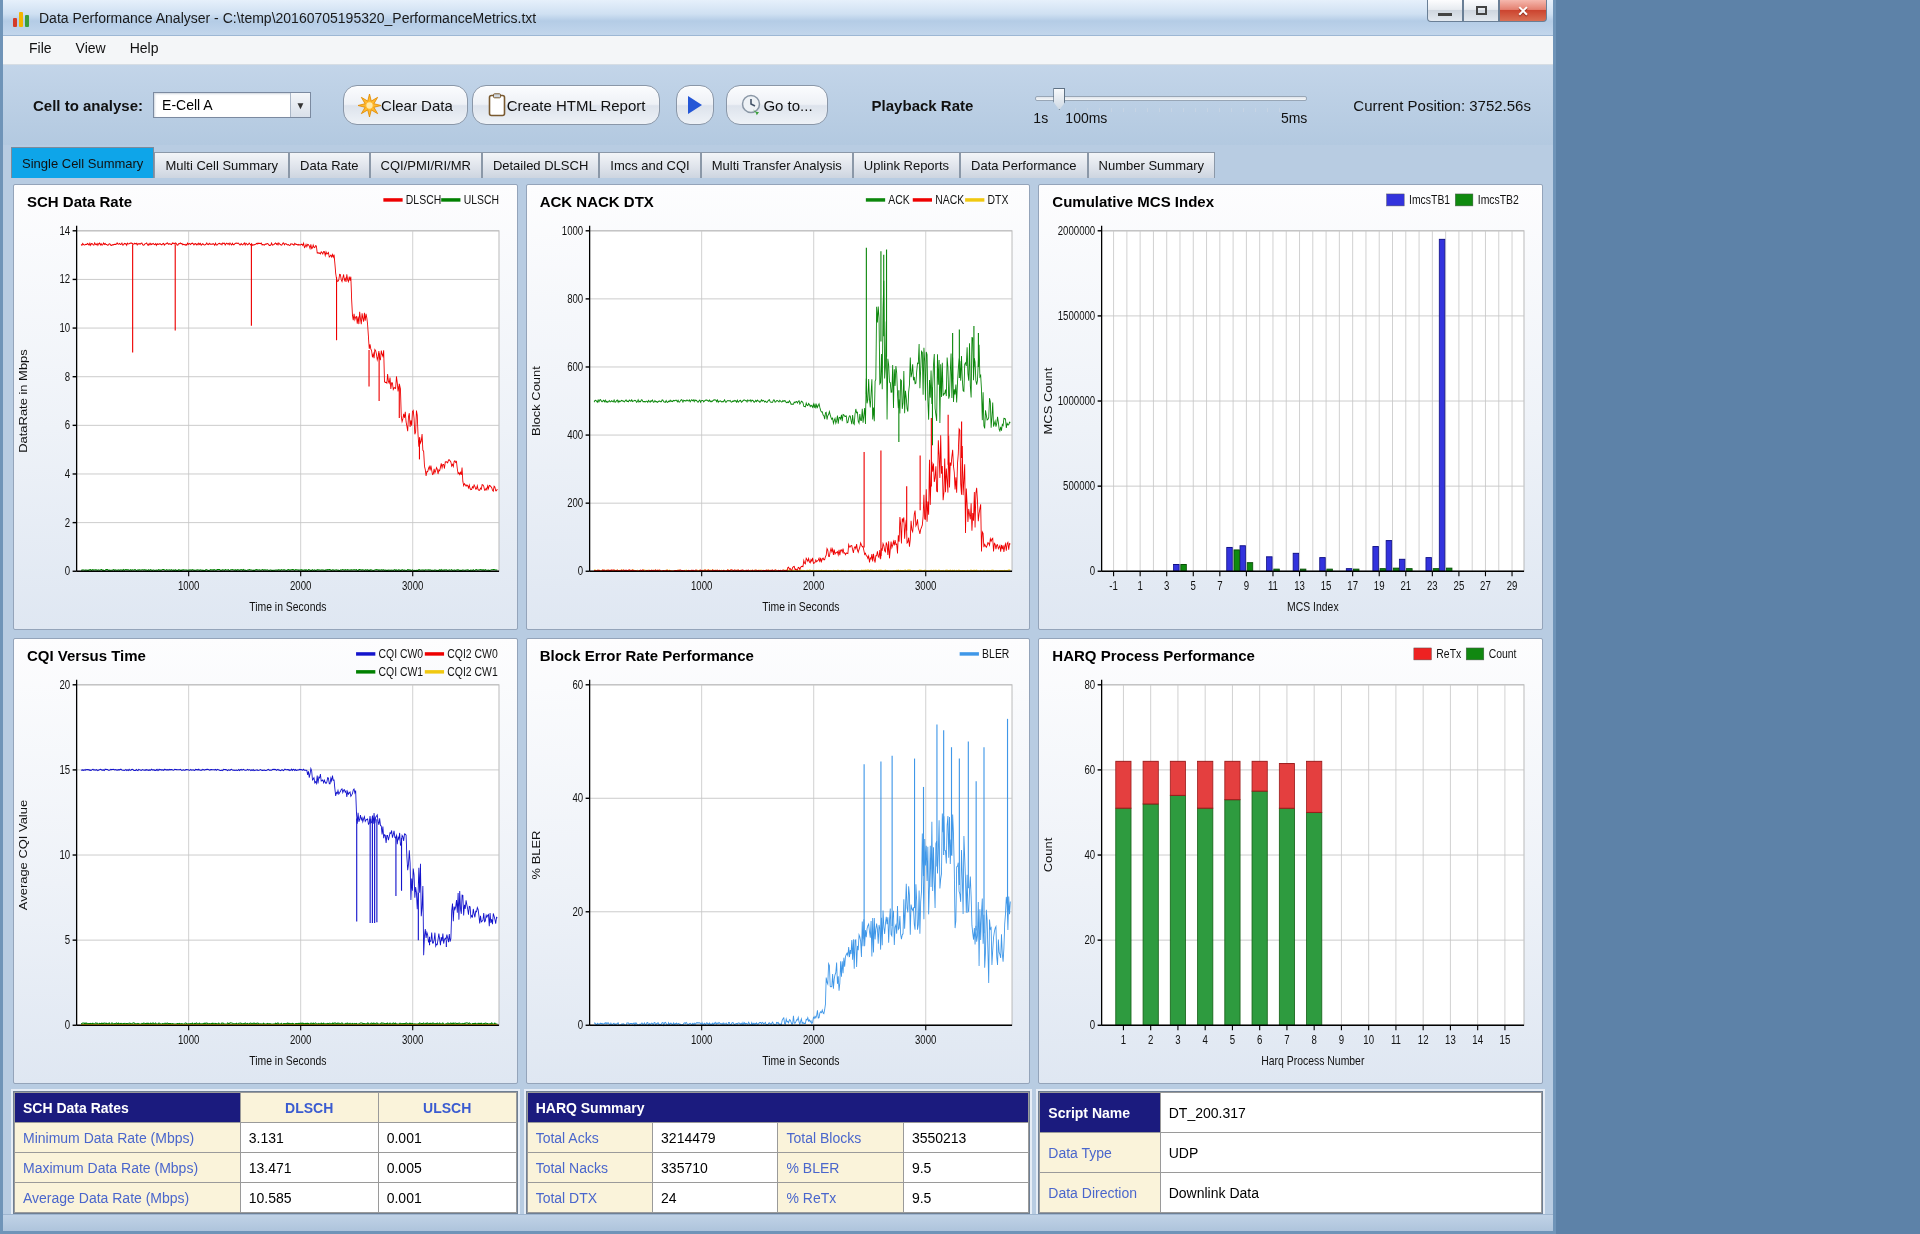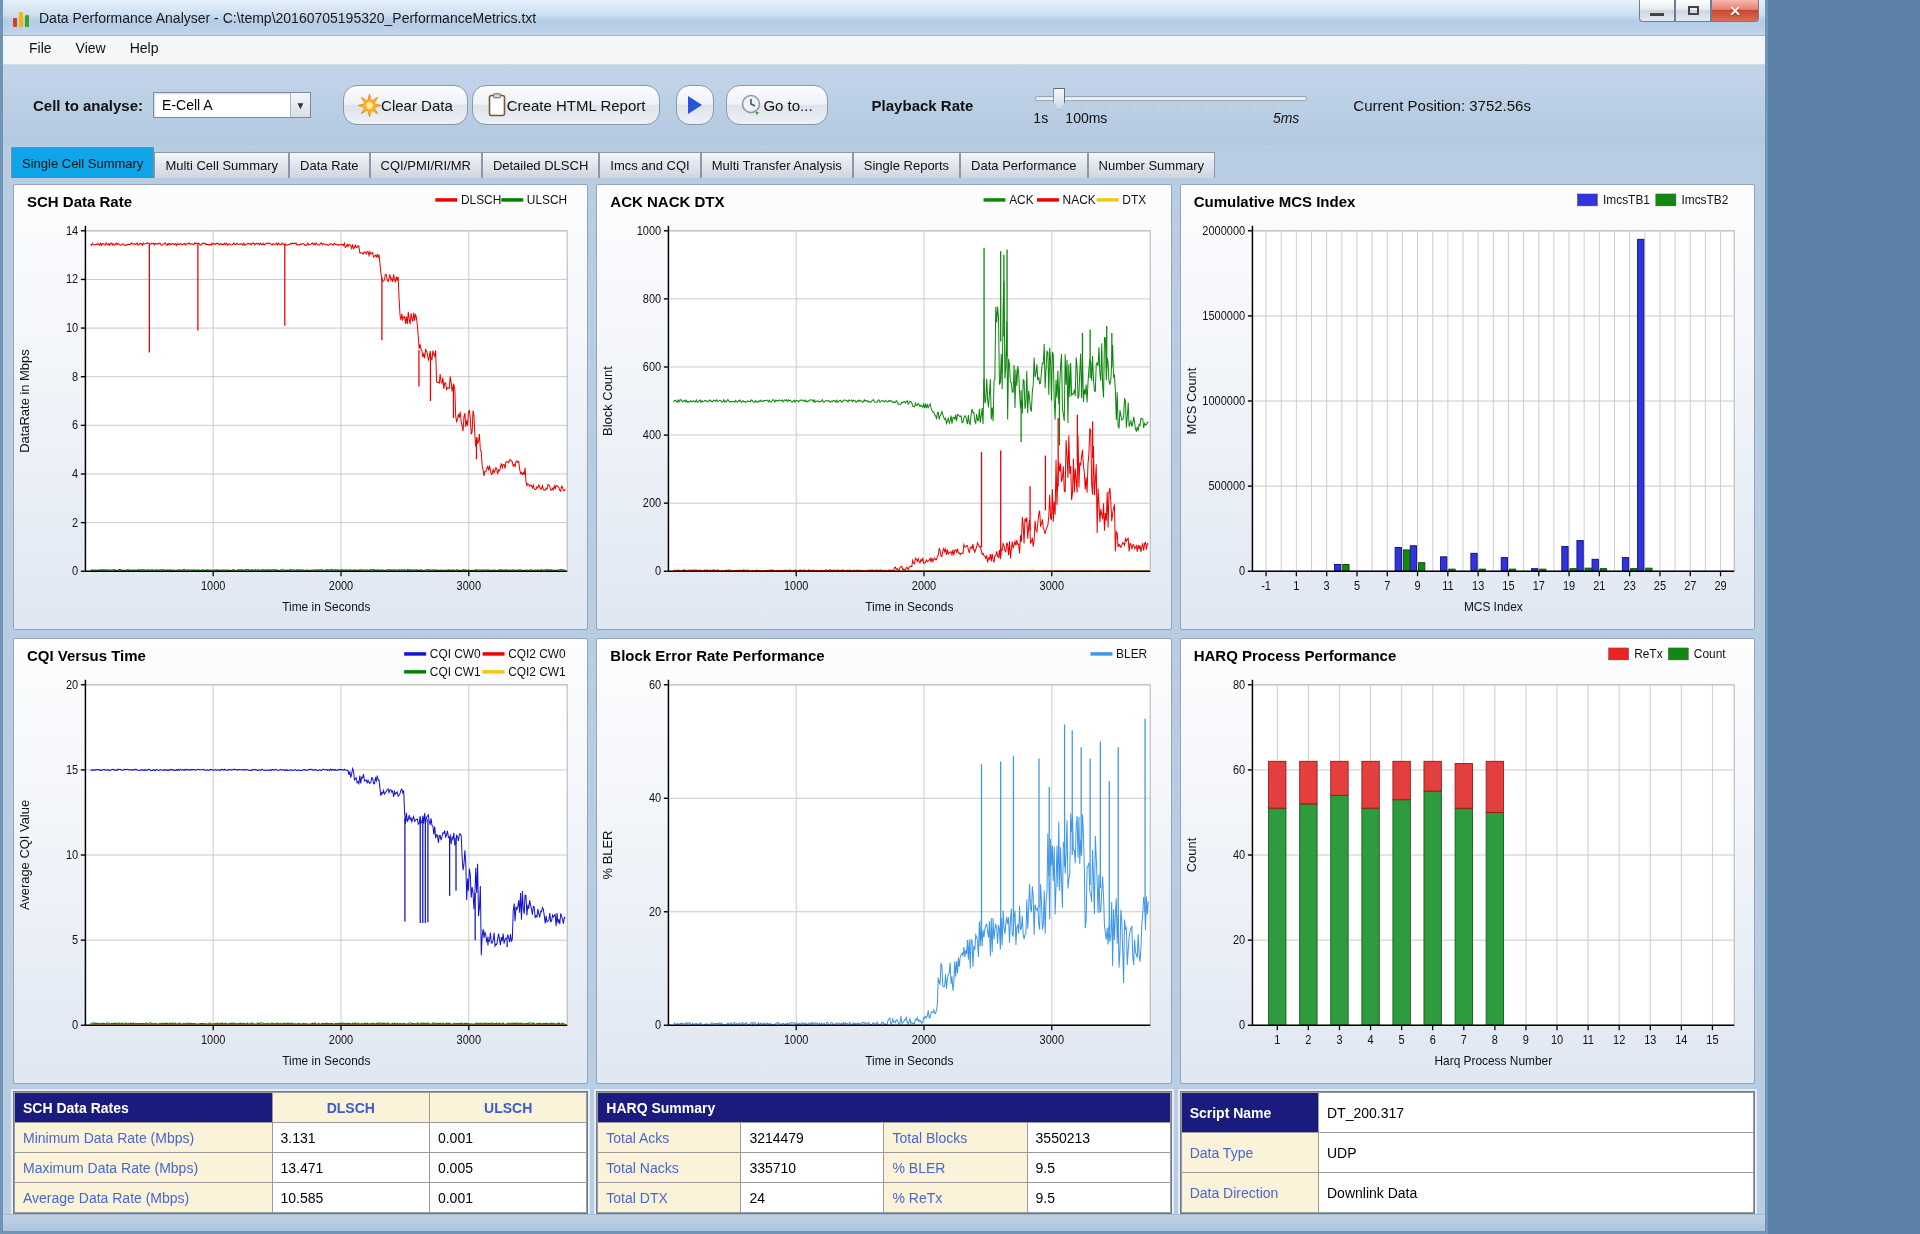--- a/index.html
+++ b/index.html
@@ -1,18 +1,18 @@
 <!DOCTYPE html>
 <html><head>
 <meta charset="utf-8">
 <style>
   * { box-sizing: border-box; }
   html,body { margin:0; padding:0; width:1920px; height:1234px;
     font-family:"Liberation Sans", sans-serif; background:#5d82a8; }
-  .window { width:1768px; height:1234px; border:3px solid #6f94b8; border-top:none;
+  .window { width:1556px; height:1234px; border:3px solid #6f94b8; border-top:none;
     background:#b8cce2; display:flex; flex-direction:column; }
 
   
   .titlebar { height:36px; background:linear-gradient(180deg,#e6f0fb 0%,#cfe0f2 40%,#b4cce6 60%,#c2d6ec 100%);
     display:flex; align-items:center; position:relative; border-bottom:1px solid #9db7d4; }
   .app-icon { margin:0 8px 0 10px; width:18px; height:18px; display:flex; align-items:flex-end; gap:2px; }
   .app-icon i { display:block; width:4px; border-radius:1px; }
   .title-text { font-size:14px; color:#1a1a1a; }
   .winbtns { position:absolute; top:0; right:6px; display:flex; }
   .winbtn { width:36px; height:22px; border:1px solid #6a7f96; border-top:none;
@@ -45,21 +45,21 @@
   .slider-track { position:absolute; top:14px; left:0; right:0; height:5px; background:linear-gradient(180deg,#dfe4ea,#f6f8fa);
     border:1px solid #98a6b6; border-radius:2px; }
   .slider-ticks { position:absolute; top:26px; left:40px; right:20px; height:4px;
     background-image:repeating-linear-gradient(90deg,#c6d4e4 0 1px,transparent 1px 12px); }
   .slider-thumb { position:absolute; top:6px; left:18px; width:12px; height:22px;
     background:linear-gradient(180deg,#f8fafc,#cfd9e4); border:1px solid #5f7184;
     clip-path:polygon(0 0,100% 0,100% 62%,50% 100%,0 62%); }
   .slider-labels { position:absolute; top:28px; left:0; right:0; font-size:14px; color:#111; }
   .slider-labels .s1 { position:absolute; left:-2px; }
   .slider-labels .s2 { position:absolute; left:30px; }
-  .slider-labels .s3 { position:absolute; right:8px;font-style:italic; }
+  .slider-labels .s3 { position:absolute; right:0; }
   .curpos { margin-left:46px; font-size:15px; color:#111; }
 
   
   .tabstrip { height:33px; display:flex; align-items:flex-end; padding-left:8px; }
   .tab { height:26px; padding:0 10px; display:flex; align-items:center; font-size:13px; color:#111;
     background:linear-gradient(180deg,#f3f5f8,#dde2ea 60%,#cdd5e0); border:1px solid #8b98a8; border-bottom:none; margin-right:0px; }
   .tab.active { height:31px; background:#0ea5e9; font-size:13px; border-color:#7d8b9c; position:relative; z-index:2; }
 
   
   .charts { padding:6px 10px 0 10px; display:grid; grid-template-columns:1fr 1fr 1fr; grid-auto-rows:446px; gap:8px 8px; }
@@ -158,21 +158,21 @@
   </div>
 
   <div class="tabstrip">
     <div class="tab active">Single Cell Summary</div>
     <div class="tab">Multi Cell Summary</div>
     <div class="tab">Data Rate</div>
     <div class="tab">CQI/PMI/RI/MR</div>
     <div class="tab">Detailed DLSCH</div>
     <div class="tab">Imcs and CQI</div>
     <div class="tab">Multi Transfer Analysis</div>
-    <div class="tab">Single Reports</div>
+    <div class="tab">Uplink Reports</div>
     <div class="tab">Data Performance</div>
     <div class="tab">Number Summary</div>
   </div>
 
   <div class="charts">
     <div class="panel">
       <div class="chart-title">SCH Data Rate</div>
       <svg class="chart-svg" viewBox="0 0 626 446" preserveAspectRatio="none">
           <rect x="78" y="46" width="526" height="342" fill="#ffffff" stroke="#ababab" stroke-width="1"></rect>
           <line x1="217.52254641909815" y1="46" x2="217.52254641909815" y2="388" stroke="#cccccc" stroke-width="1"></line>

